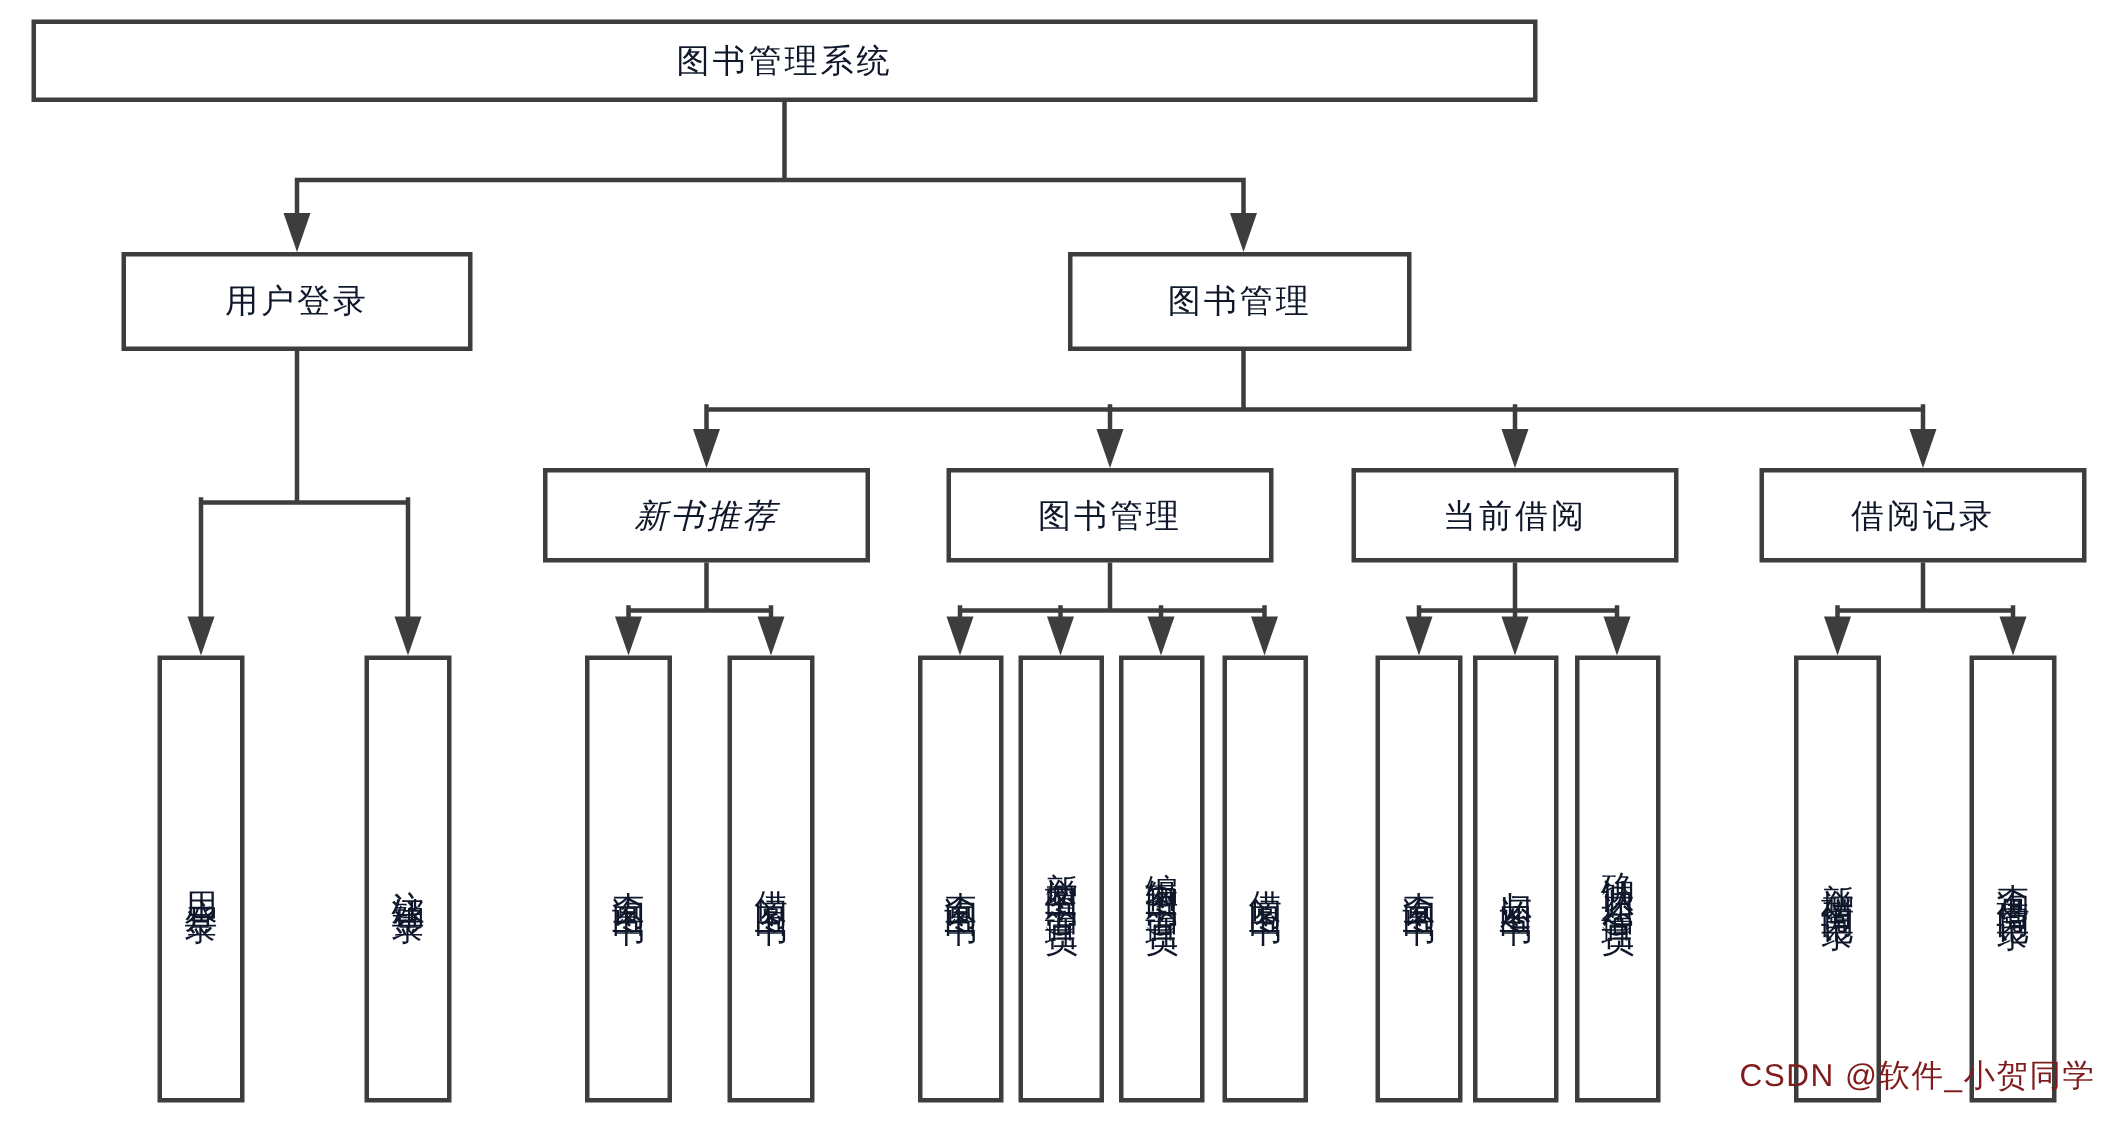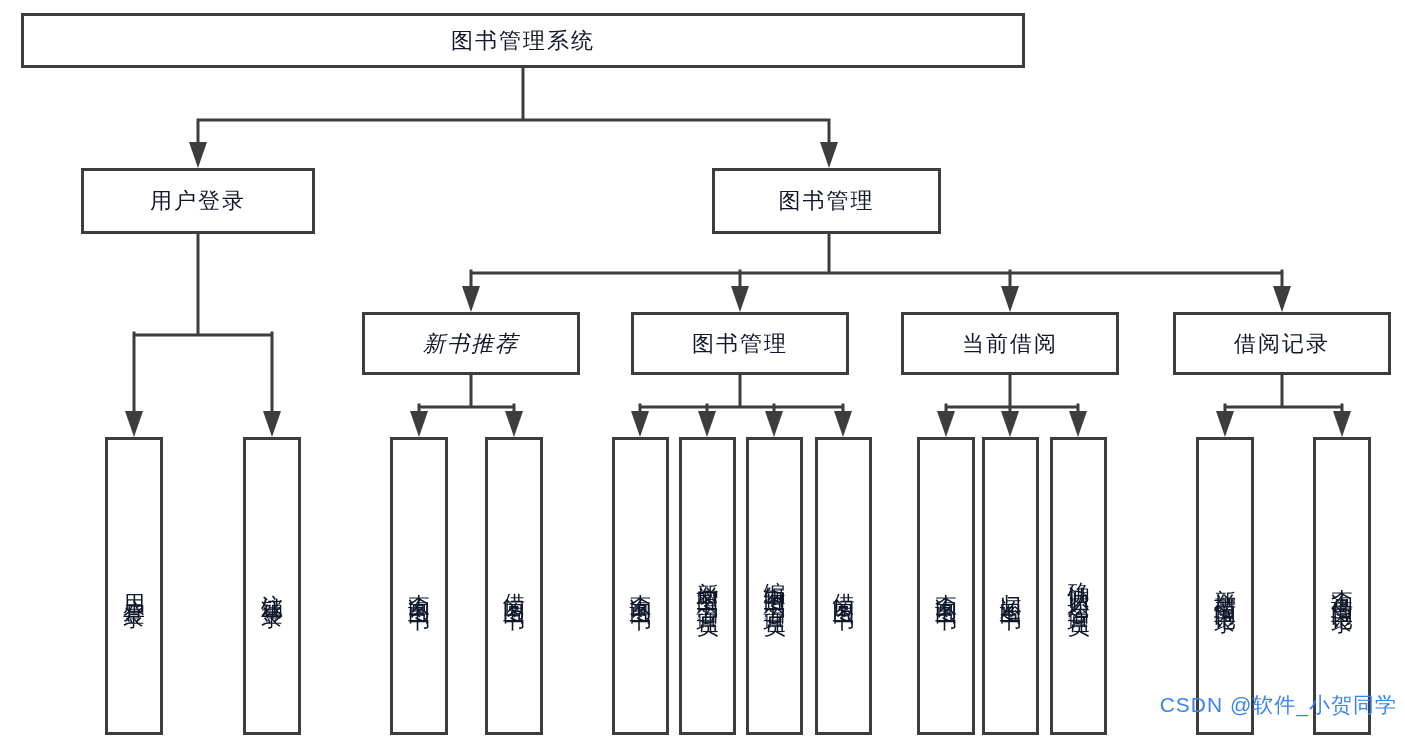--- a/index.html
+++ b/index.html
@@ -33,23 +33,23 @@
   .node.v span {
     writing-mode: vertical-rl;
     text-orientation: mixed;
     font-size: 22px;
     letter-spacing: 5px;
     line-height: 1;
   }
   .watermark {
     position: absolute;
     right: 8px;
-    bottom: 28px;
+    bottom: 16px;
     font-size: 21px;
-    color: #3b82f6;
+    color: #7f1d1d;
     z-index: 3;
     white-space: nowrap;
     letter-spacing: 1px;
   }
 </style>
 </head>
 <body>
 
 <div class="canvas">
 

